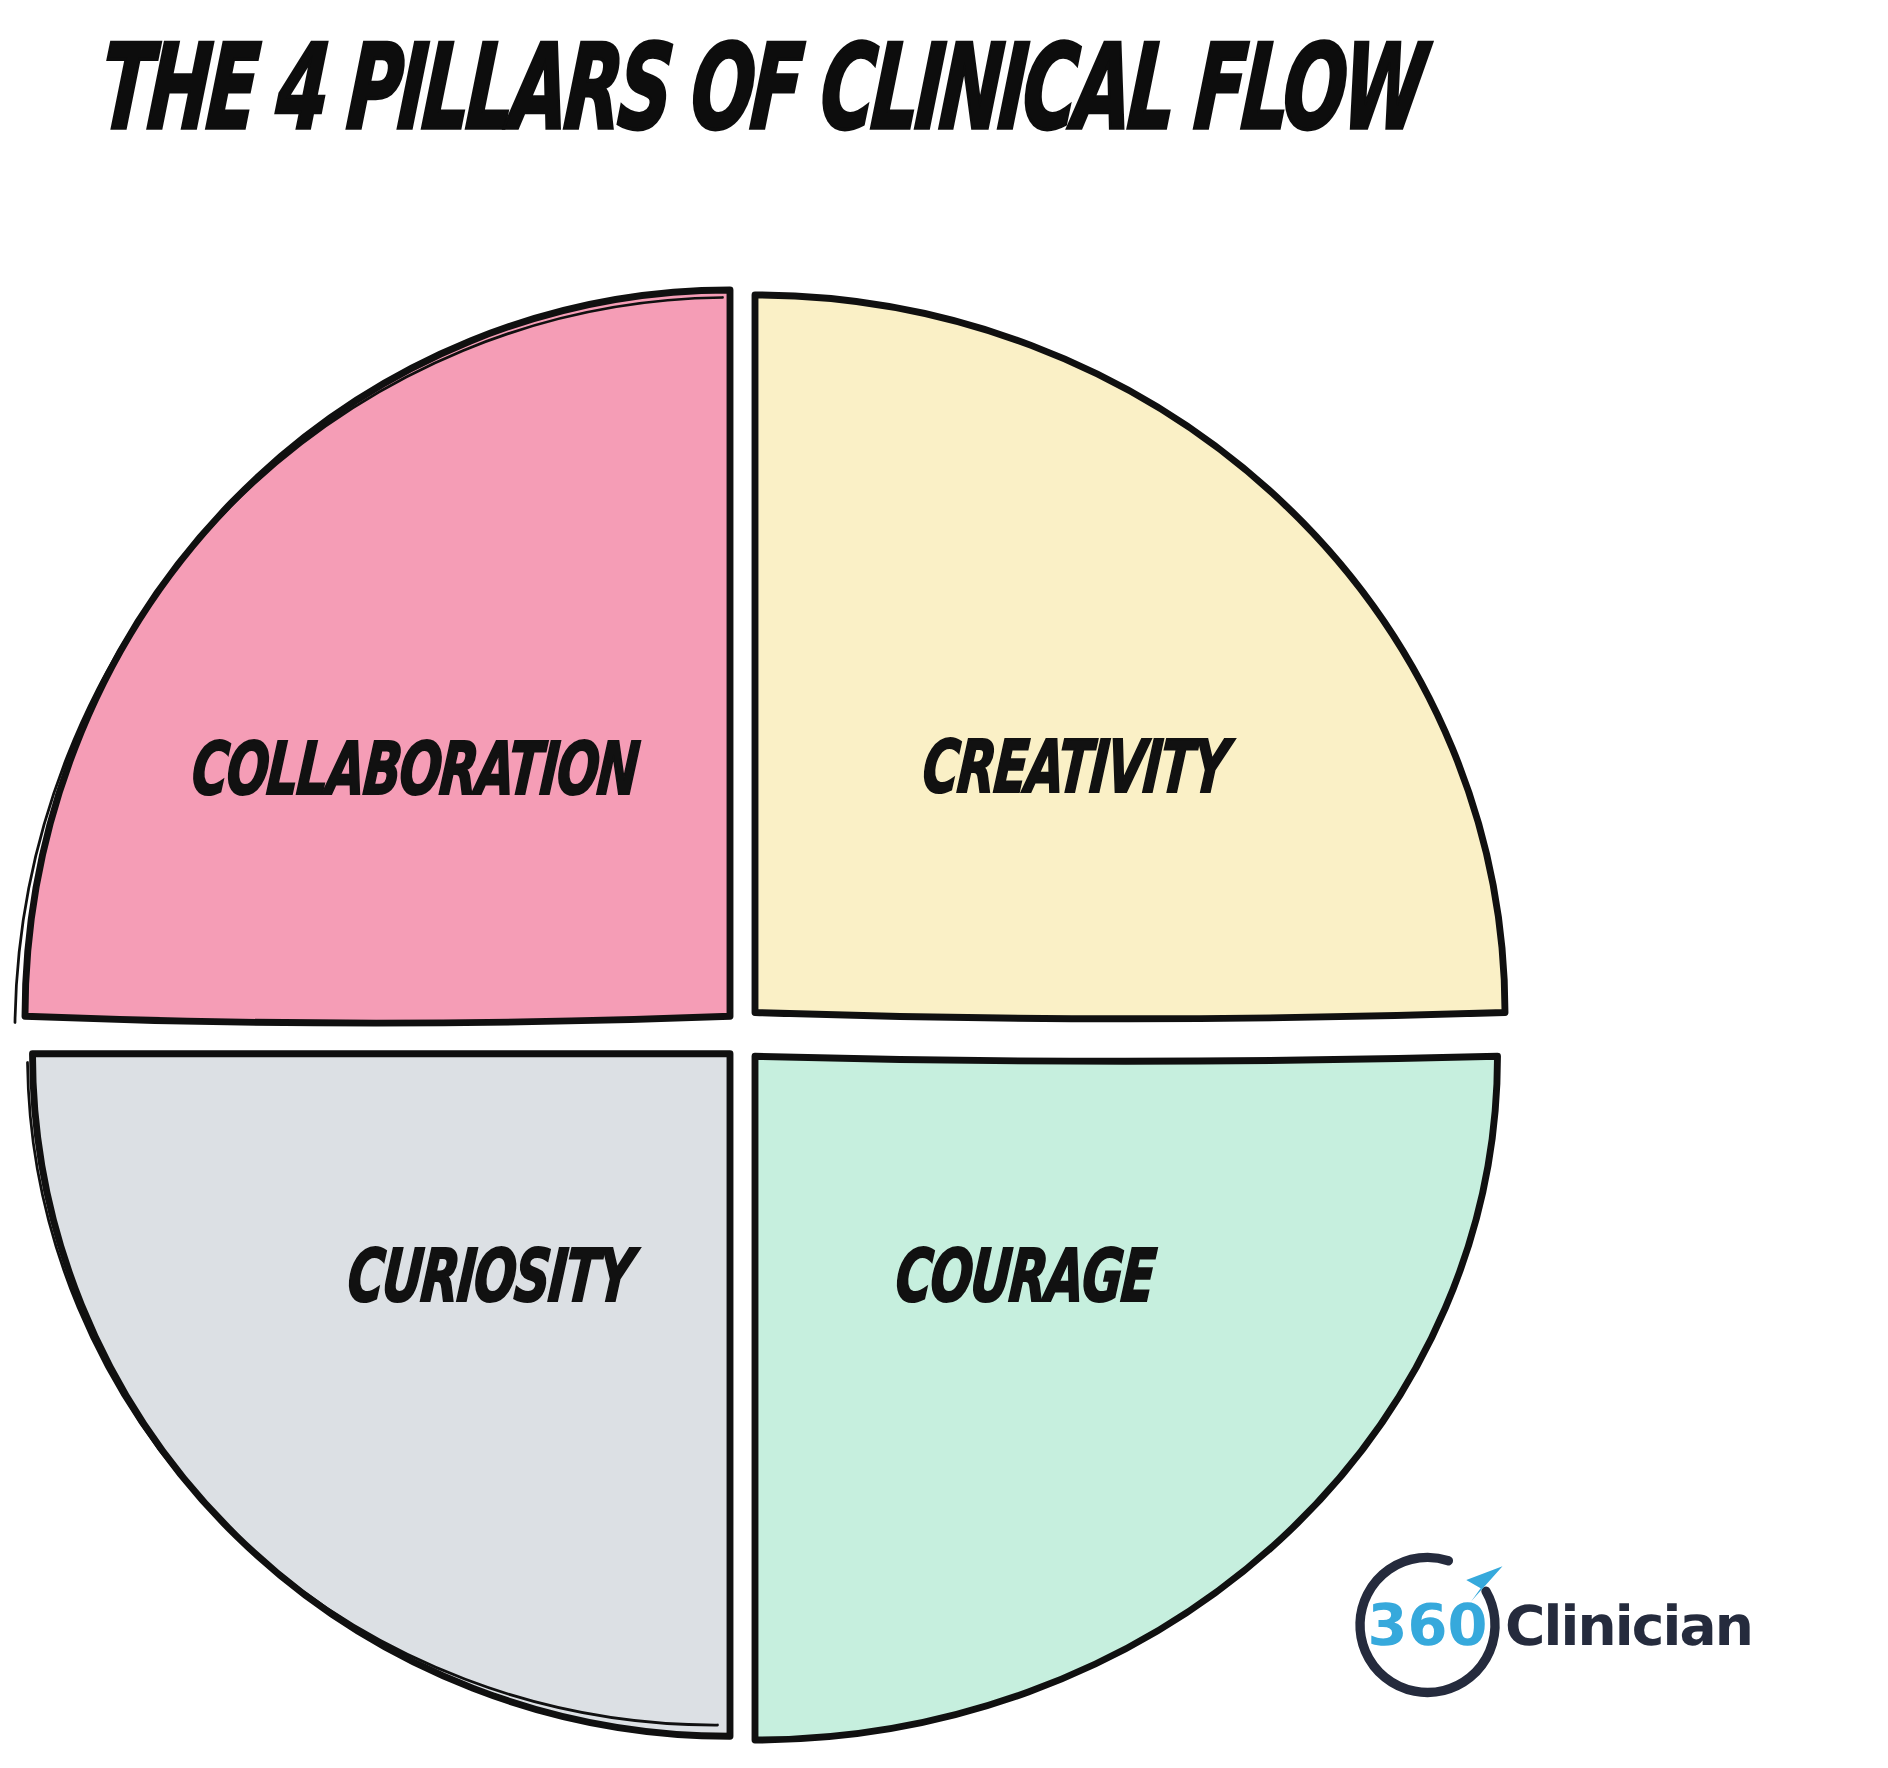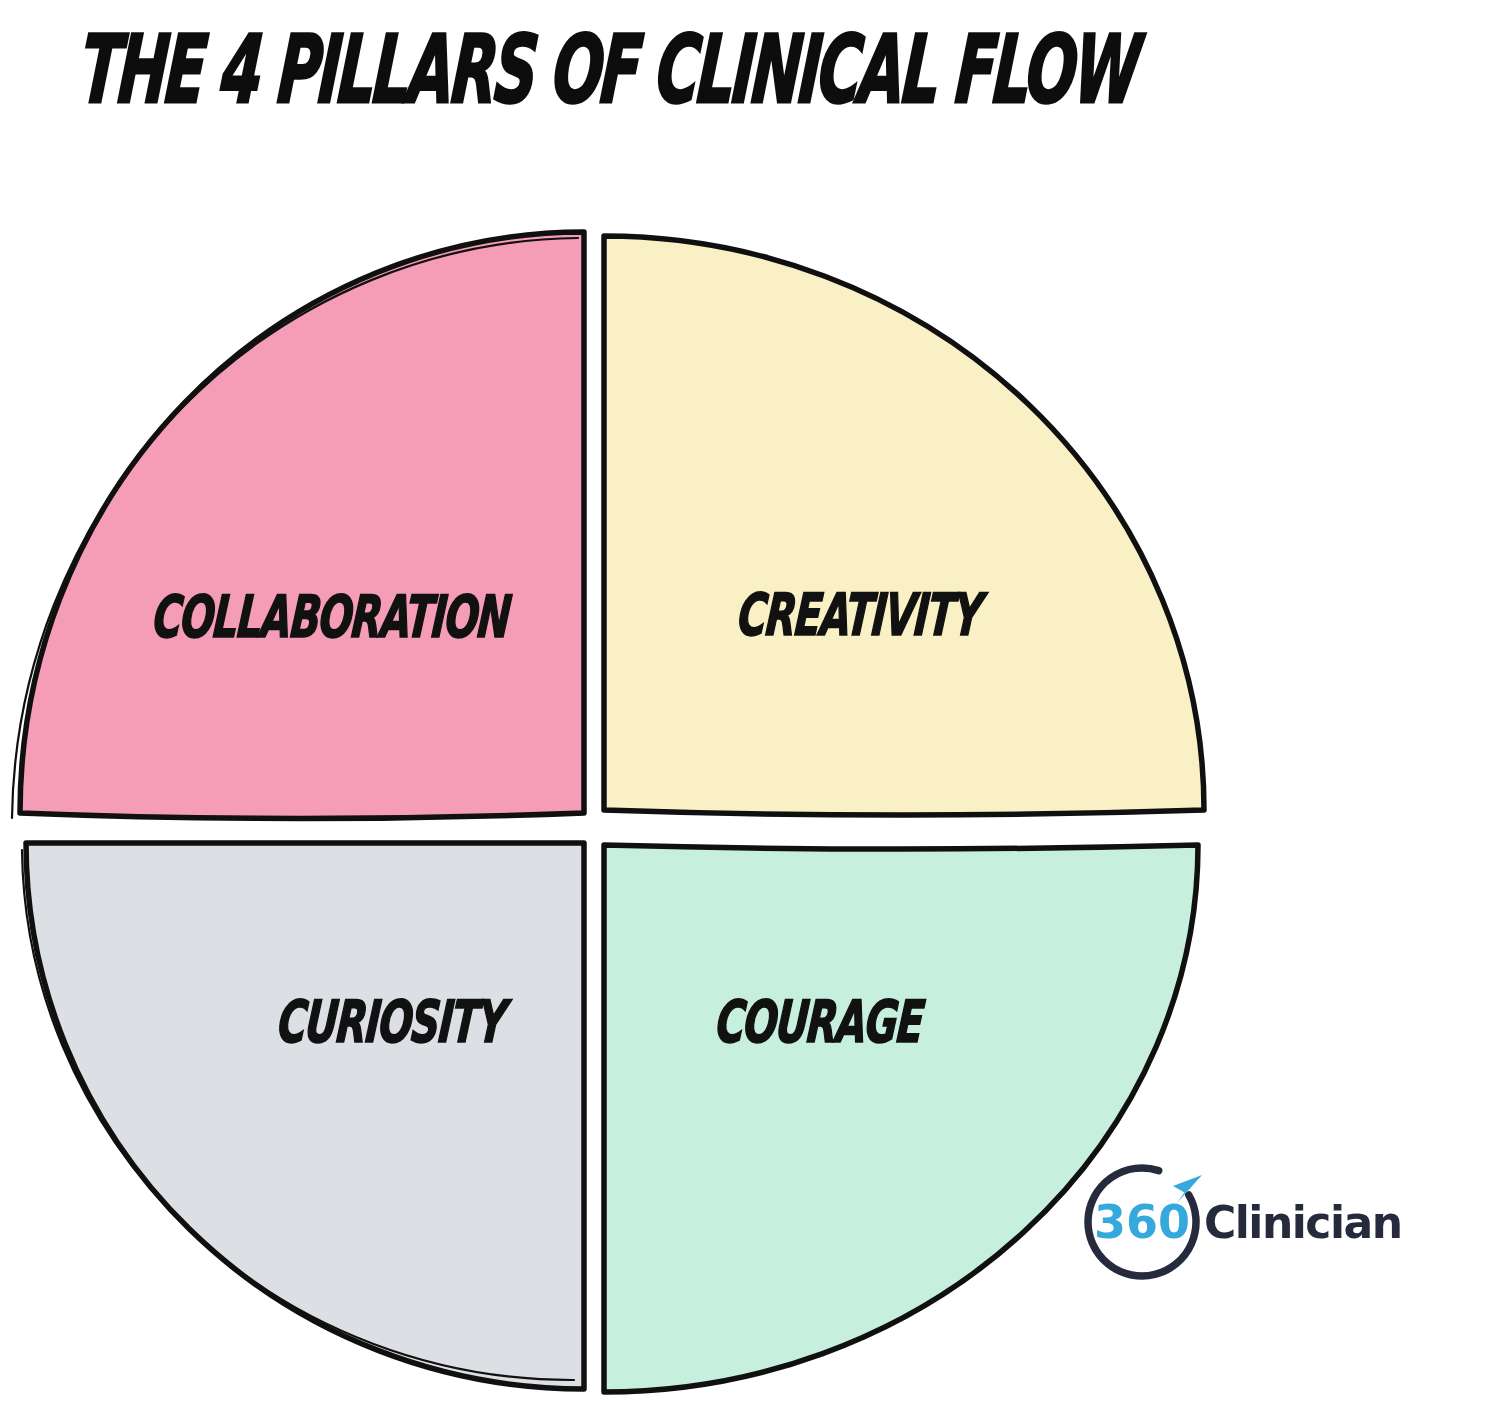--- a/index.html
+++ b/index.html
@@ -53,21 +53,21 @@
     white-space:nowrap;
     transform:scale(0.9,1.32) skewX(-7deg);
     transform-origin:center center;
   }
   .qlabel.collaboration{left:132px;top:589px;}
   .qlabel.creativity{left:660px;top:587px;}
   .qlabel.curiosity{left:192px;top:994px;}
   .qlabel.courage{left:620px;top:994px;}
   .logo{
     position:absolute;
-    left:1080px;top:1156px;
+    left:1080px;top:1234px;
     width:340px;height:140px;
   }
   .logo text{
     font-family:"DejaVu Sans","Liberation Sans",sans-serif;
     font-weight:bold;
   }
   .logo .num{font-size:46px;}
   .logo .word{font-size:44px;letter-spacing:-1.5px;}
 </style>
 </head>

